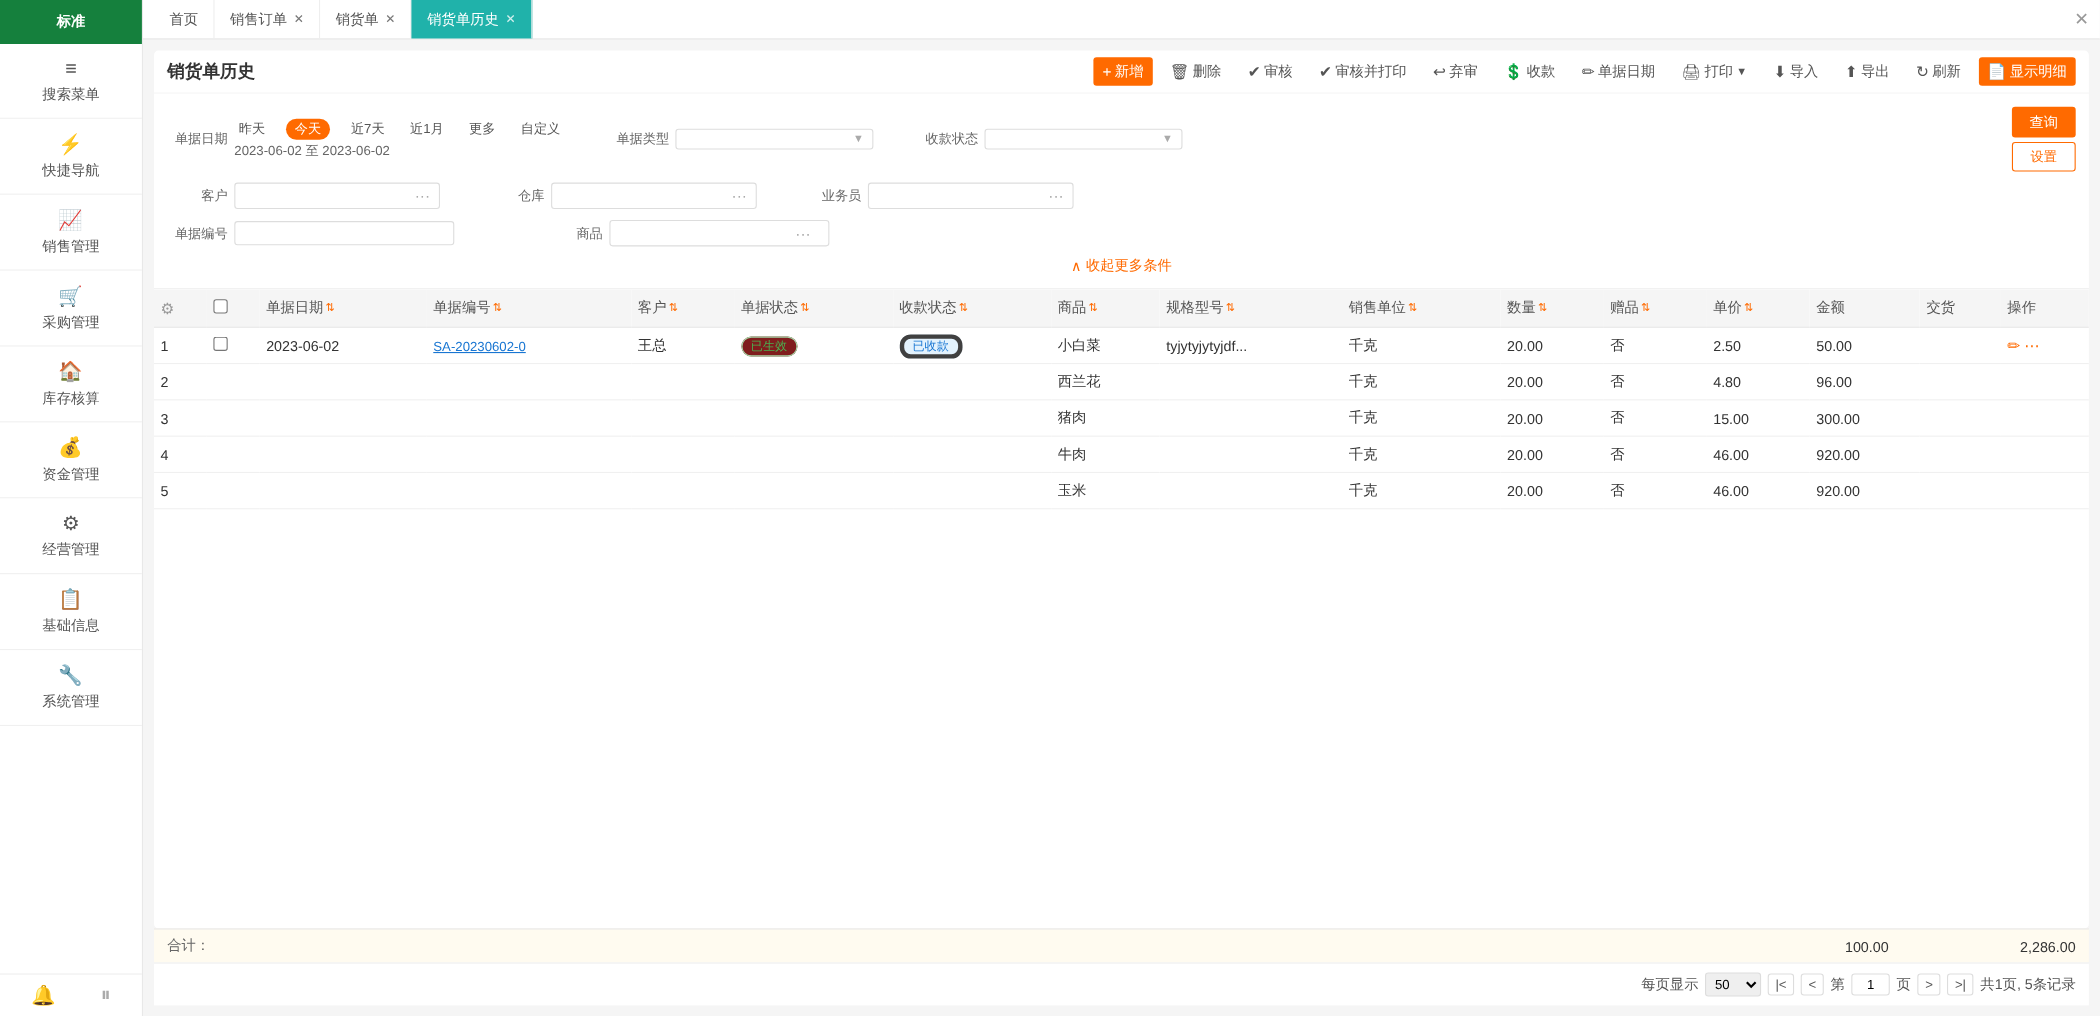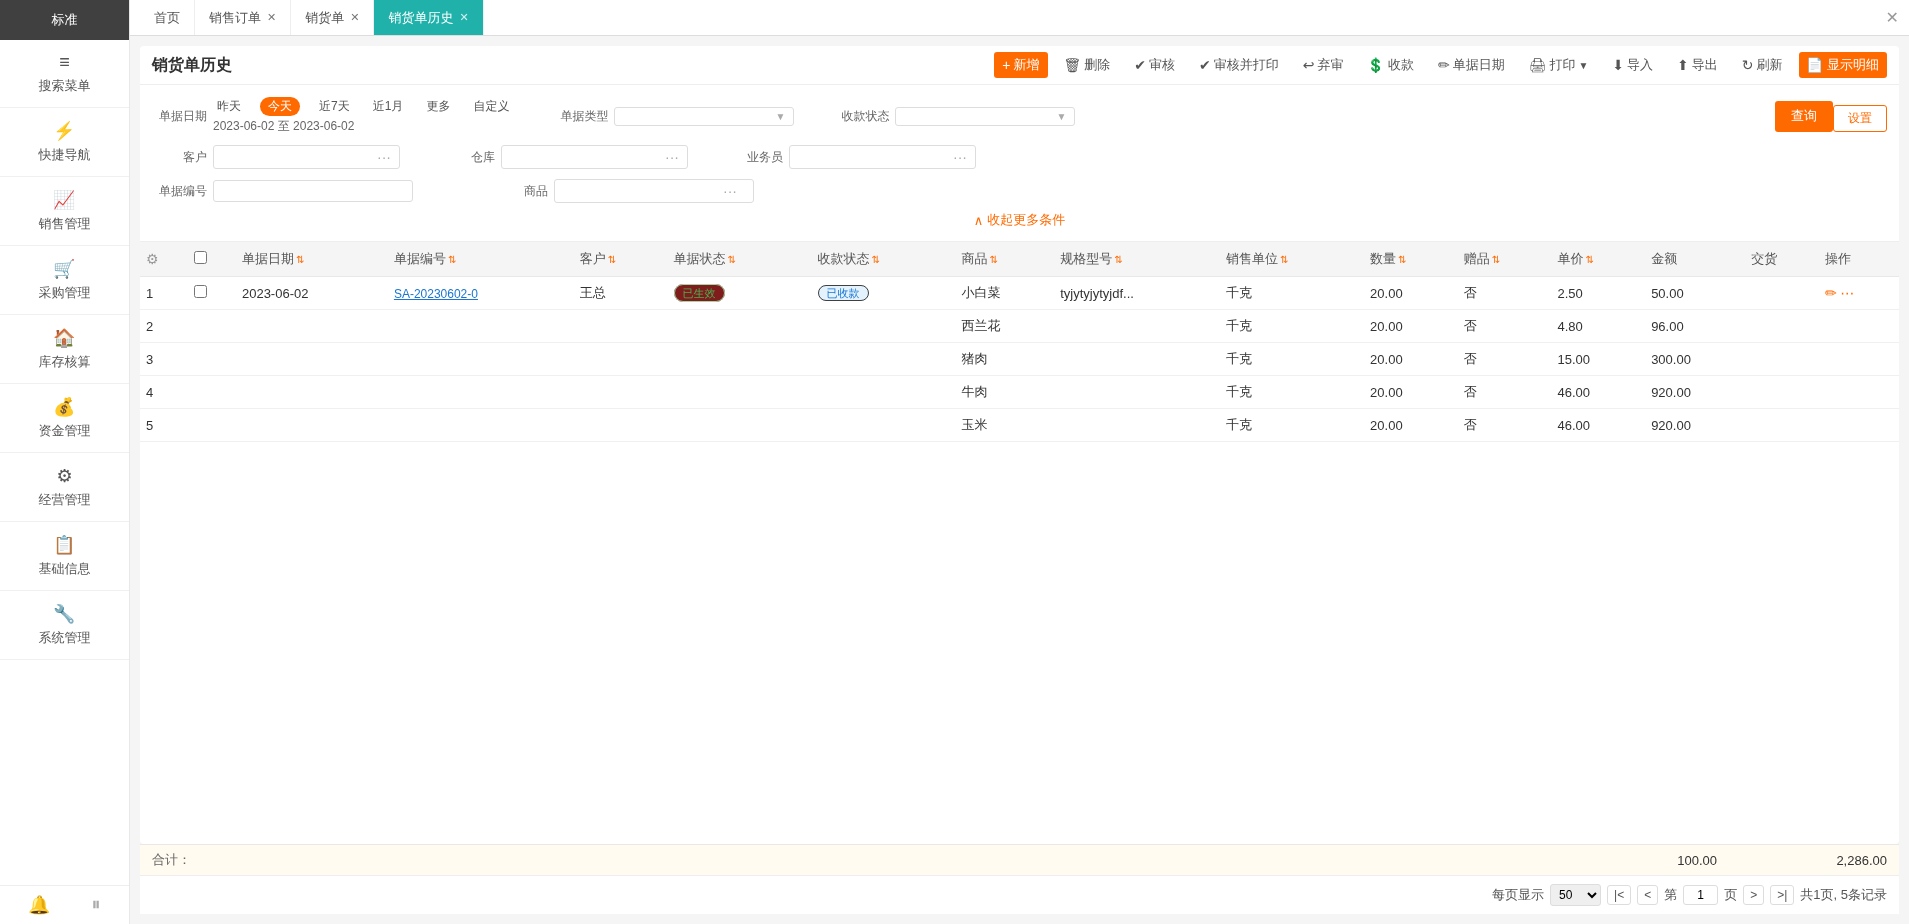--- a/index.html
+++ b/index.html
@@ -1,20 +1,20 @@
 <!DOCTYPE html>
 <html><head>
   <meta charset="utf-8">
   <style>
     * { box-sizing: border-box; margin: 0; padding: 0; font-family: 'Microsoft YaHei', Arial, sans-serif; font-size: 13px; }
     body { display: flex; height: 924px; overflow: hidden; background: #f5f5f5; }
 
     
     .sidebar { width: 130px; background: #fff; border-right: 1px solid #e8e8e8; display: flex; flex-direction: column; flex-shrink: 0; }
-    .sidebar-logo { height: 40px; background: #404040; display: flex; align-items: center; justify-content: center; color: #fff; font-size: 14px; font-weight: normal; }
+    .sidebar-logo { height: 40px; background: #15803d; display: flex; align-items: center; justify-content: center; color: #fff; font-size: 14px; font-weight: bold; }
     .sidebar-item { display: flex; flex-direction: column; align-items: center; padding: 12px 5px; cursor: pointer; color: #555; font-size: 12px; border-bottom: 1px solid #f0f0f0; }
     .sidebar-item .icon { font-size: 18px; margin-bottom: 4px; }
     .sidebar-bottom { margin-top: auto; display: flex; justify-content: space-around; padding: 8px; border-top: 1px solid #eee; }
     .sidebar-bottom span { font-size: 18px; cursor: pointer; color: #aaa; }
 
     
     .main { flex: 1; display: flex; flex-direction: column; overflow: hidden; }
 
     
     .tab-bar { display: flex; align-items: center; background: #fff; border-bottom: 1px solid #ddd; height: 36px; padding: 0 10px; flex-shrink: 0; }
@@ -57,21 +57,21 @@
     table { width: 100%; border-collapse: collapse; font-size: 12px; }
     thead tr { background: #f5f5f5; }
     thead th { padding: 8px 6px; text-align: left; border-bottom: 1px solid #e8e8e8; color: #555; font-weight: normal; white-space: nowrap; }
     tbody tr { border-bottom: 1px solid #f0f0f0; }
     tbody td { padding: 7px 6px; color: #333; white-space: nowrap; }
     .col-sort { display: flex; align-items: center; gap: 2px; }
     .sort-icon { color: #ff6a00; font-size: 10px; }
 
     
     .badge-green { background: #7f1d1d; color: #4caf50; border: 1px solid #a5d6a7; border-radius: 10px; padding: 2px 8px; font-size: 11px; }
-    .badge-blue { background: #e3f2fd; color: #1976d2; border: 1px solid #404040; border-radius: 10px; padding: 1px 8px; font-size: 11px; }
+    .badge-blue { background: #e3f2fd; color: #1976d2; border: 4px solid #404040; border-radius: 10px; padding: 1px 8px; font-size: 11px; }
 
     
     .table-footer { background: #fffbf0; border-top: 1px solid #e8e8e8; padding: 6px 12px; display: flex; align-items: center; font-size: 12px; color: #333; flex-shrink: 0; }
     .footer-total-label { min-width: 60px; color: #666; }
     .footer-spacer { flex: 1; }
     .footer-qty { min-width: 200px; text-align: right; padding-right: 20px; }
     .footer-amount { min-width: 150px; text-align: right; }
 
     
     .pagination { display: flex; align-items: center; justify-content: flex-end; padding: 8px 12px; background: #fff; border-top: 1px solid #eee; gap: 6px; font-size: 12px; color: #555; flex-shrink: 0; }
@@ -242,21 +242,21 @@
         </div>
 
         <div class="filter-item" style="margin-left:20px;">
           <span class="filter-label">收款状态</span>
           <div class="filter-select" style="min-width:180px;">
             <span></span>
             <span style="color:#aaa;font-size:10px;">▼</span>
           </div>
         </div>
 
-        <div style="display:flex;margin-left:auto;">
+        <div style="display:flex;flex-direction:column;margin-left:auto;">
           <button class="search-btn">查询</button>
           <button class="setting-btn">设置</button>
         </div>
       </div>
       <div class="filter-row">
 
         <div class="filter-item">
           <span class="filter-label">客户</span>
           <div style="display:flex;align-items:center;border:1px solid #ddd;border-radius:3px;padding:3px 8px;min-width:150px;background:#fff;">
             <input type="text" class="filter-input" style="border: none; outline: none; min-width: 120px; padding: 0px;">

